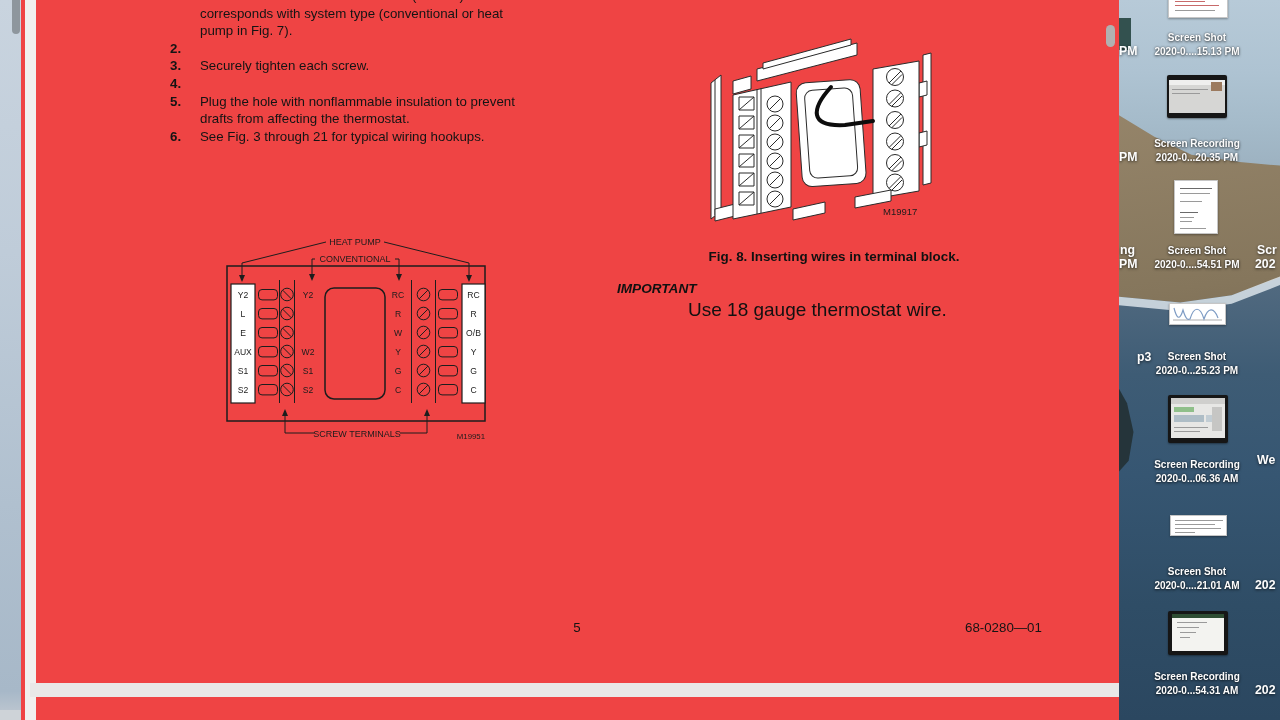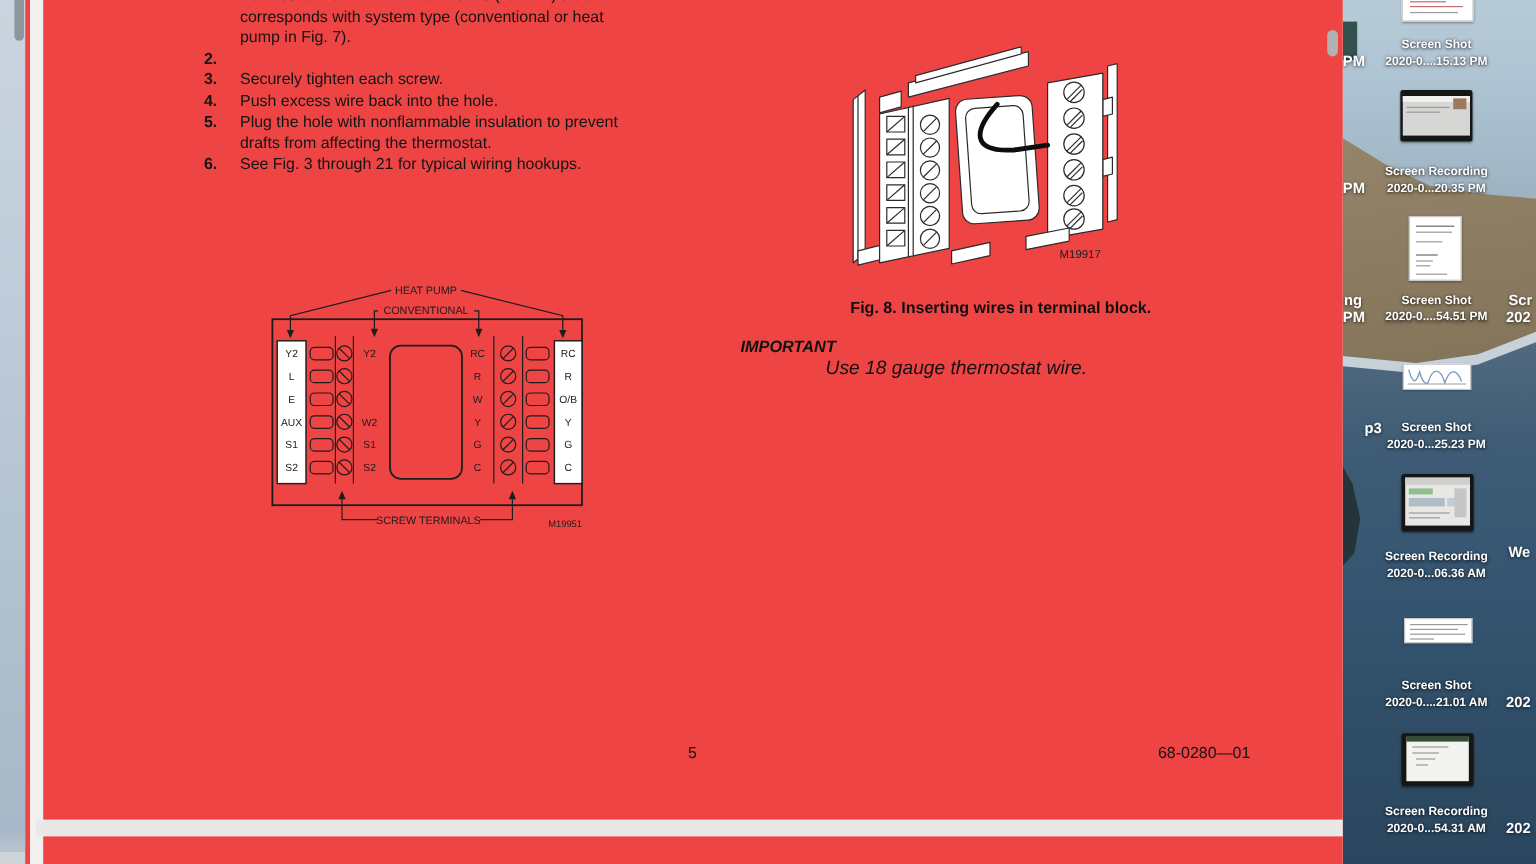--- a/index.html
+++ b/index.html
@@ -21,21 +21,21 @@
   
   #steps{left:149px;top:-13px;width:420px;}
   .step{display:flex;font-size:13.3px;line-height:17.6px;color:#141414;}
   .step-num{width:30px;flex:0 0 30px;font-weight:bold;}
   .step-text{white-space:pre-line;}
 
   
   .caption{font-weight:bold;font-size:13.4px;line-height:17.5px;color:#111;
            text-align:center;white-space:pre-line;}
   #important-label{left:596px;top:281px;font-size:13.6px;font-weight:bold;font-style:italic;color:#111;}
-  #important-text{left:667px;top:299px;font-size:16px;font-style:italic;color:#111;}
+  #important-text{left:667px;top:299px;font-size:19px;color:#111;}
   #footer-page{left:541px;top:620px;width:30px;text-align:center;font-size:13.3px;color:#141414;}
   #footer-doc{left:944px;top:620px;font-size:13.3px;color:#141414;}
 
   
   .figtext{font-family:"Liberation Sans",sans-serif;fill:#1c1c1c;}
 
   
   #desktop{left:1119px;top:0;width:161px;height:720px;overflow:hidden;}
   #wallpaper{left:0;top:0;width:161px;height:720px;
     background:linear-gradient(180deg,#b7cad8 0%,#aec3d2 10%,#a5bbca 17%,#9db2c1 23%,
@@ -84,21 +84,20 @@
       </div>
       <div class="step">
         <span class="step-num">2.</span>
       </div>
       <div class="step">
         <span class="step-num">3.</span>
         <span class="step-text">Securely tighten each screw.</span>
       </div>
       <div class="step">
         <span class="step-num">4.</span>
-        <span class="step-text">Push excess wire back into the hole.</span>
       </div>
       <div class="step">
         <span class="step-num">5.</span>
         <span class="step-text">Plug the hole with nonflammable insulation to prevent
 drafts from affecting the thermostat.</span>
       </div>
       <div class="step">
         <span class="step-num">6.</span>
         <span class="step-text">See Fig. 3 through 21 for typical wiring hookups.</span>
       </div>

